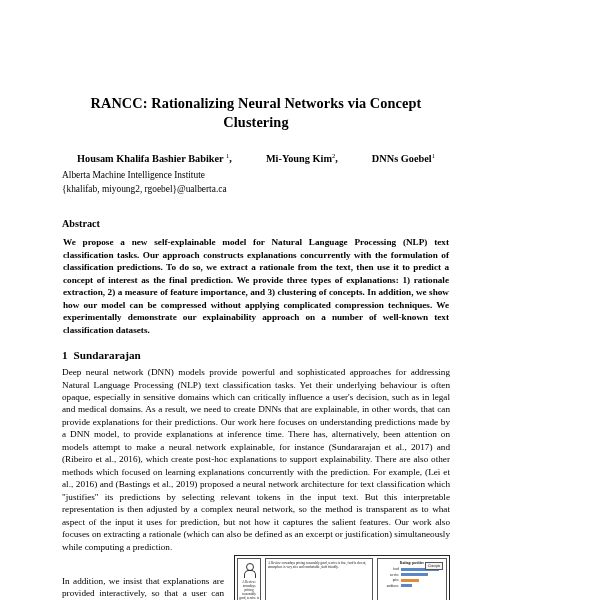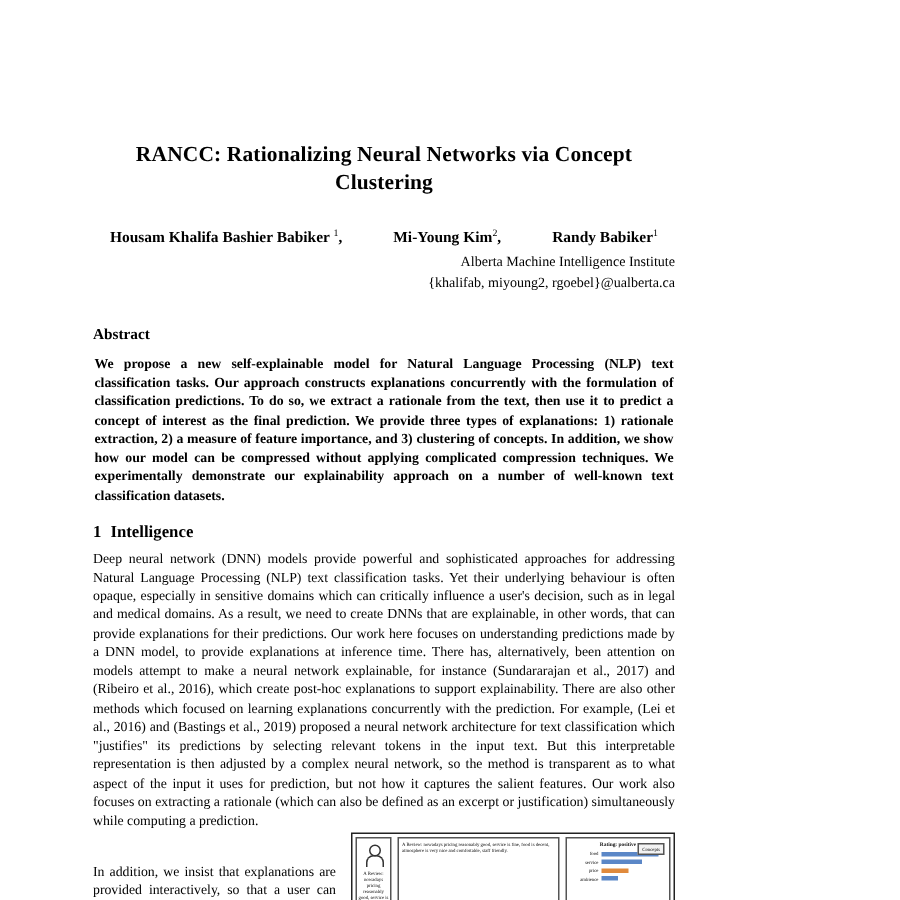--- a/index.html
+++ b/index.html
@@ -43,21 +43,21 @@
   .authors .gap {
     display: inline-block;
     width: 34px;
   }
   sup {
     font-size: 6.6px;
     vertical-align: super;
     font-weight: normal;
   }
   .affil {
-    text-align: right;
+    text-align: left;
     font-size: 9.4px;
     line-height: 1.42;
     margin-top: 4px;
   }
   .affil div {
     margin-top: 1px;
   }
   .abstract-head {
     font-weight: bold;
     font-size: 10.2px;
@@ -224,33 +224,33 @@
   }
 </style>
 </head>
 <body>
 
 <div class="page">
 
   <div class="title">RANCC: Rationalizing Neural Networks via Concept Clustering</div>
 
   <div class="authors">
-    <span class="au"><span>Housam Khalifa Bashier Babiker</span> <sup>1</sup>,</span><span class="gap"></span><span class="au"><span>Mi-Young Kim</span><sup>2</sup>,</span><span class="gap"></span><span class="au"><span>Randy Babiker</span><sup>1</sup></span>
+    <span class="au"><span>Housam Khalifa Bashier Babiker</span> <sup>1</sup>,</span><span class="gap"></span><span class="au"><span>Mi-Young Kim</span><sup>2</sup>,</span><span class="gap"></span><span class="au"><span>DNNs Goebel</span><sup>1</sup></span>
   </div>
 
   <div class="affil">
     <div>Alberta Machine Intelligence Institute</div>
     <div>{khalifab, miyoung2, rgoebel}@ualberta.ca</div>
   </div>
 
   <div class="abstract-head">Abstract</div>
   <div class="abstract-body">We propose a new self-explainable model for Natural Language Processing (NLP) text classification tasks. Our approach constructs explanations concurrently with the formulation of classification predictions. To do so, we extract a rationale from the text, then use it to predict a concept of interest as the final prediction. We provide three types of explanations: 1) rationale extraction, 2) a measure of feature importance, and 3) clustering of concepts. In addition, we show how our model can be compressed without applying complicated compression techniques. We experimentally demonstrate our explainability approach on a number of well-known text classification datasets.</div>
 
   <div class="section-head">
-    <span class="num">1</span><span>Intelligence</span>
+    <span class="num">1</span><span>Sundararajan</span>
   </div>
 
   <div class="body-text">
     <p>Deep neural network (DNN) models provide powerful and sophisticated approaches for addressing Natural Language Processing (NLP) text classification tasks. Yet their underlying behaviour is often opaque, especially in sensitive domains which can critically influence a user's decision, such as in legal and medical domains. As a result, we need to create DNNs that are explainable, in other words, that can provide explanations for their predictions. Our work here focuses on understanding predictions made by a DNN model, to provide explanations at inference time. There has, alternatively, been attention on models attempt to make a neural network explainable, for instance (Sundararajan et al., 2017) and (Ribeiro et al., 2016), which create post-hoc explanations to support explainability. There are also other methods which focused on learning explanations concurrently with the prediction. For example, (Lei et al., 2016) and (Bastings et al., 2019) proposed a neural network architecture for text classification which "justifies" its predictions by selecting relevant tokens in the input text. But this interpretable representation is then adjusted by a complex neural network, so the method is transparent as to what aspect of the input it uses for prediction, but not how it captures the salient features. Our work also focuses on extracting a rationale (which can also be defined as an excerpt or justification) simultaneously while computing a prediction.</p>
   </div>
 
   <div class="tail-wrap">
     <div class="body-text narrow-tail">
       <p>In addition, we insist that explanations are provided interactively, so that a user can switch from one explanation to another to gain a better understanding about the class</p>
     </div>

